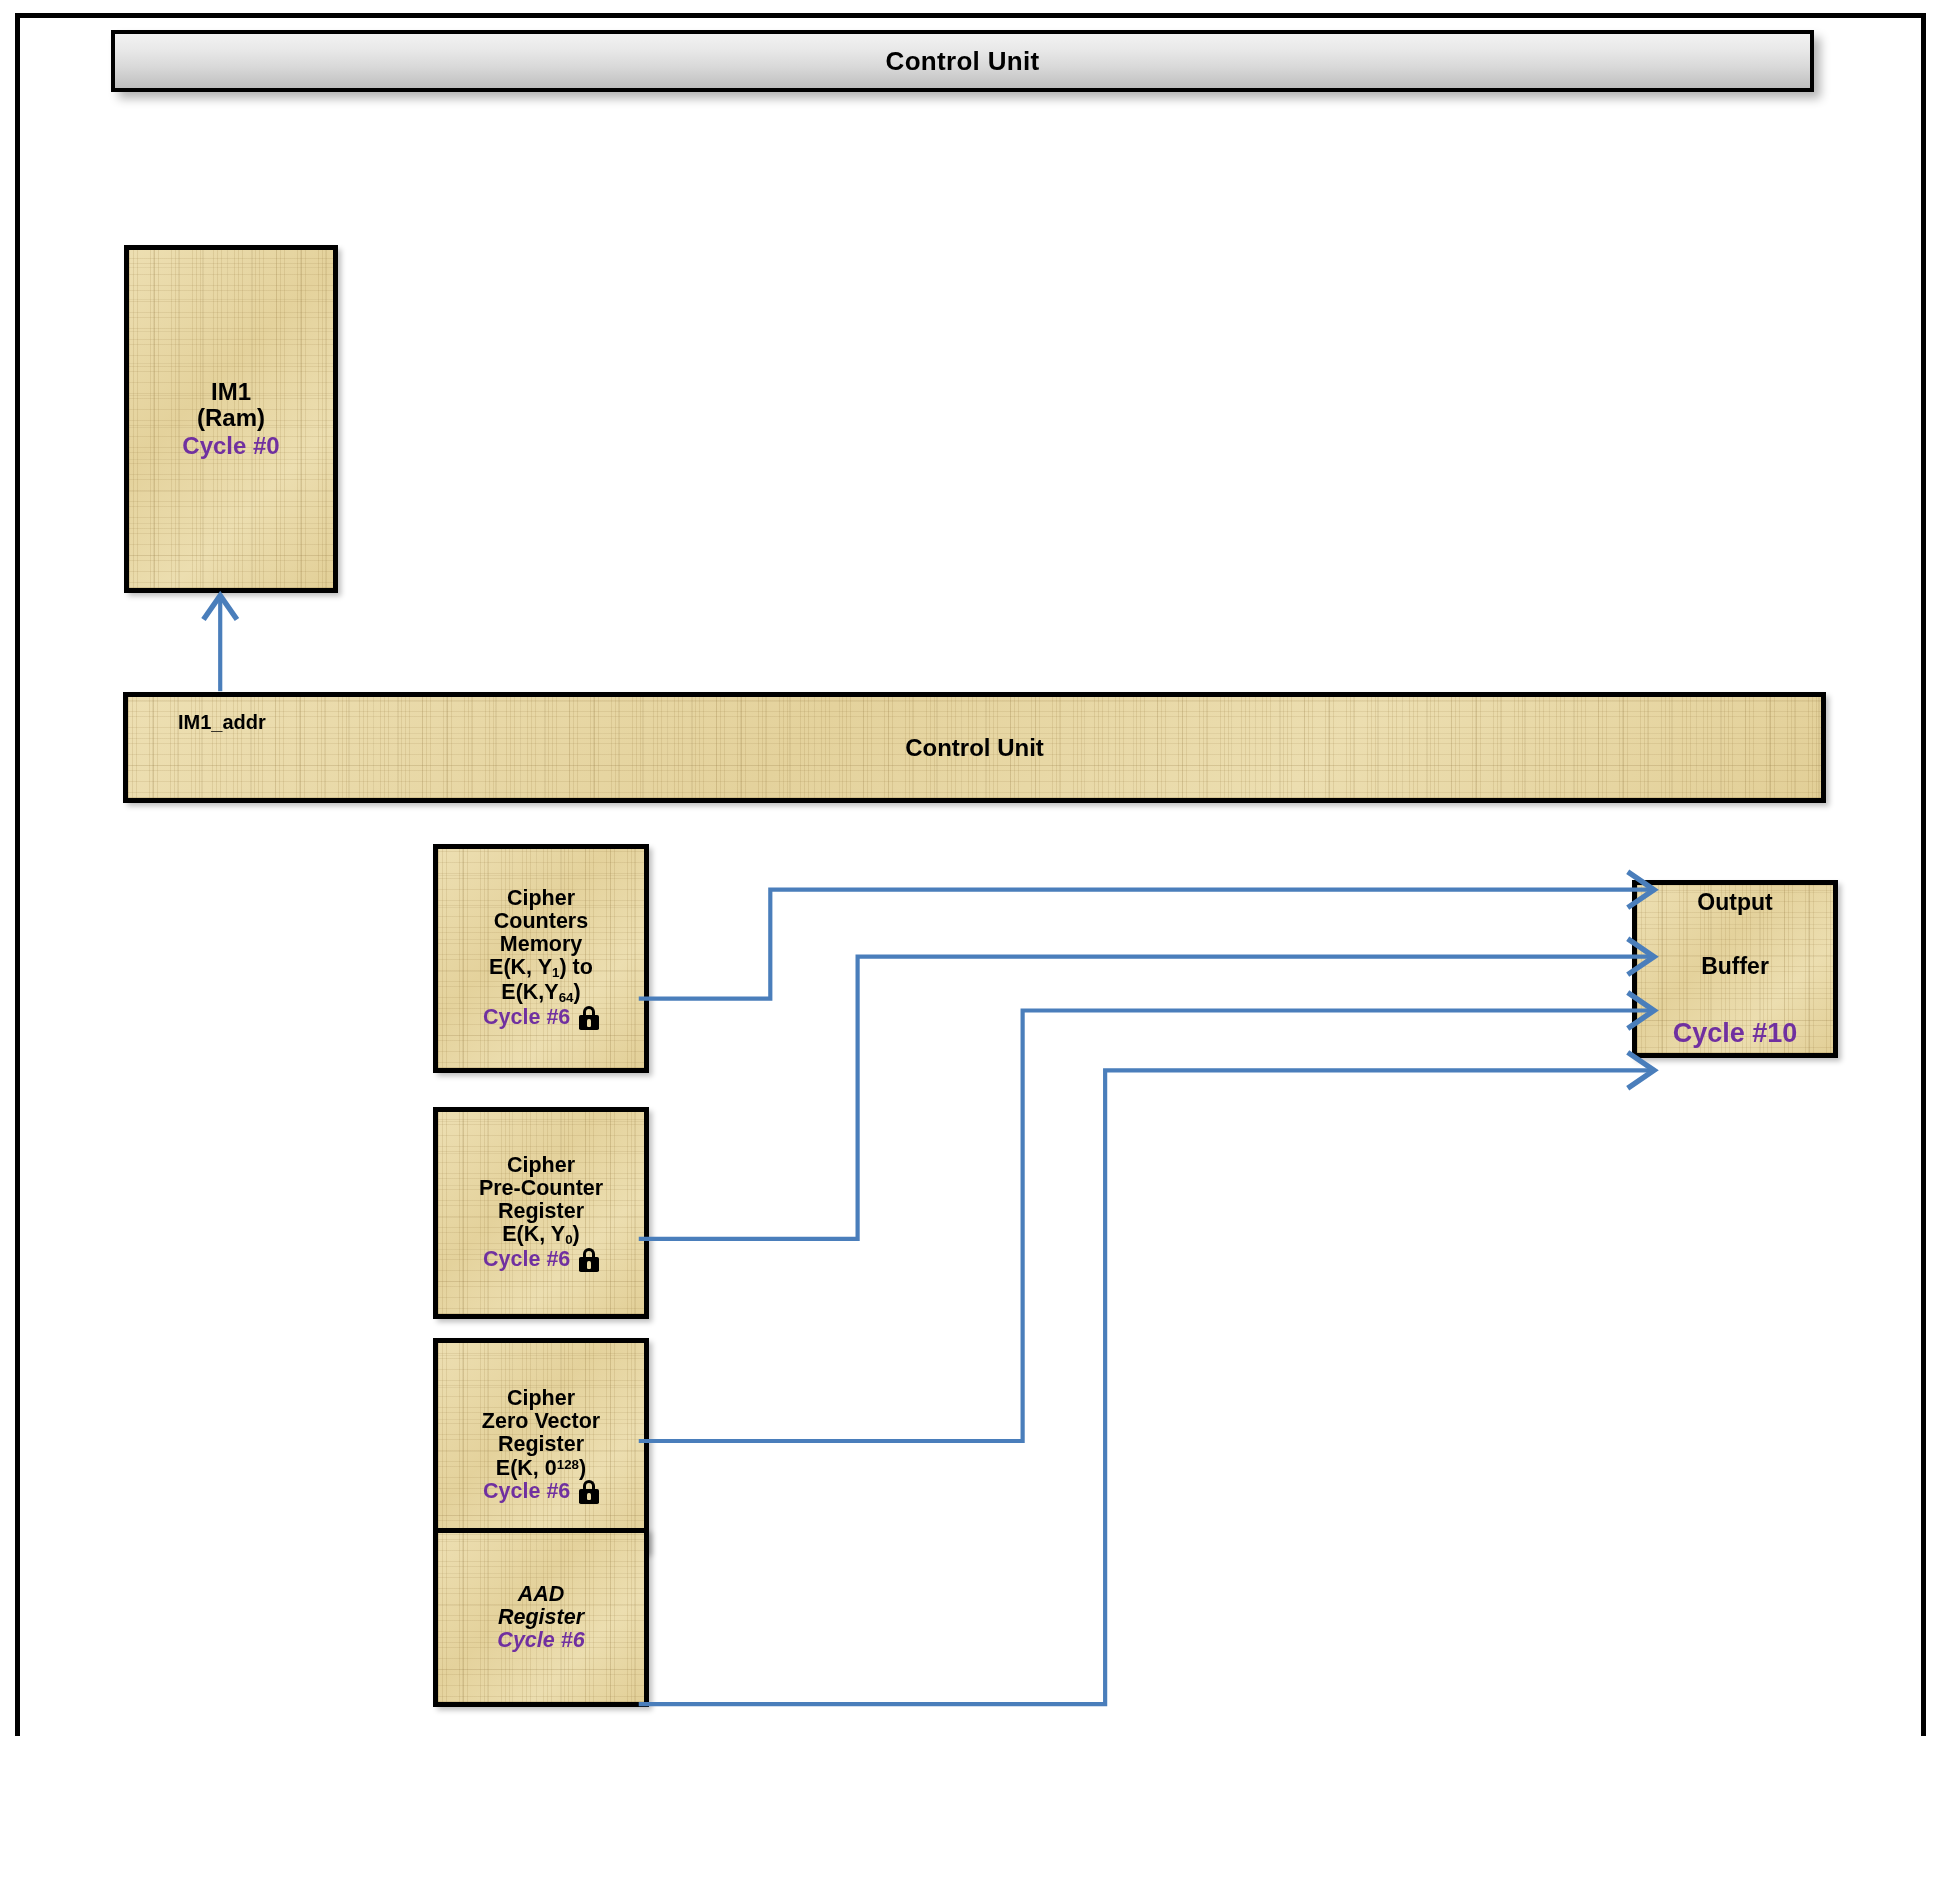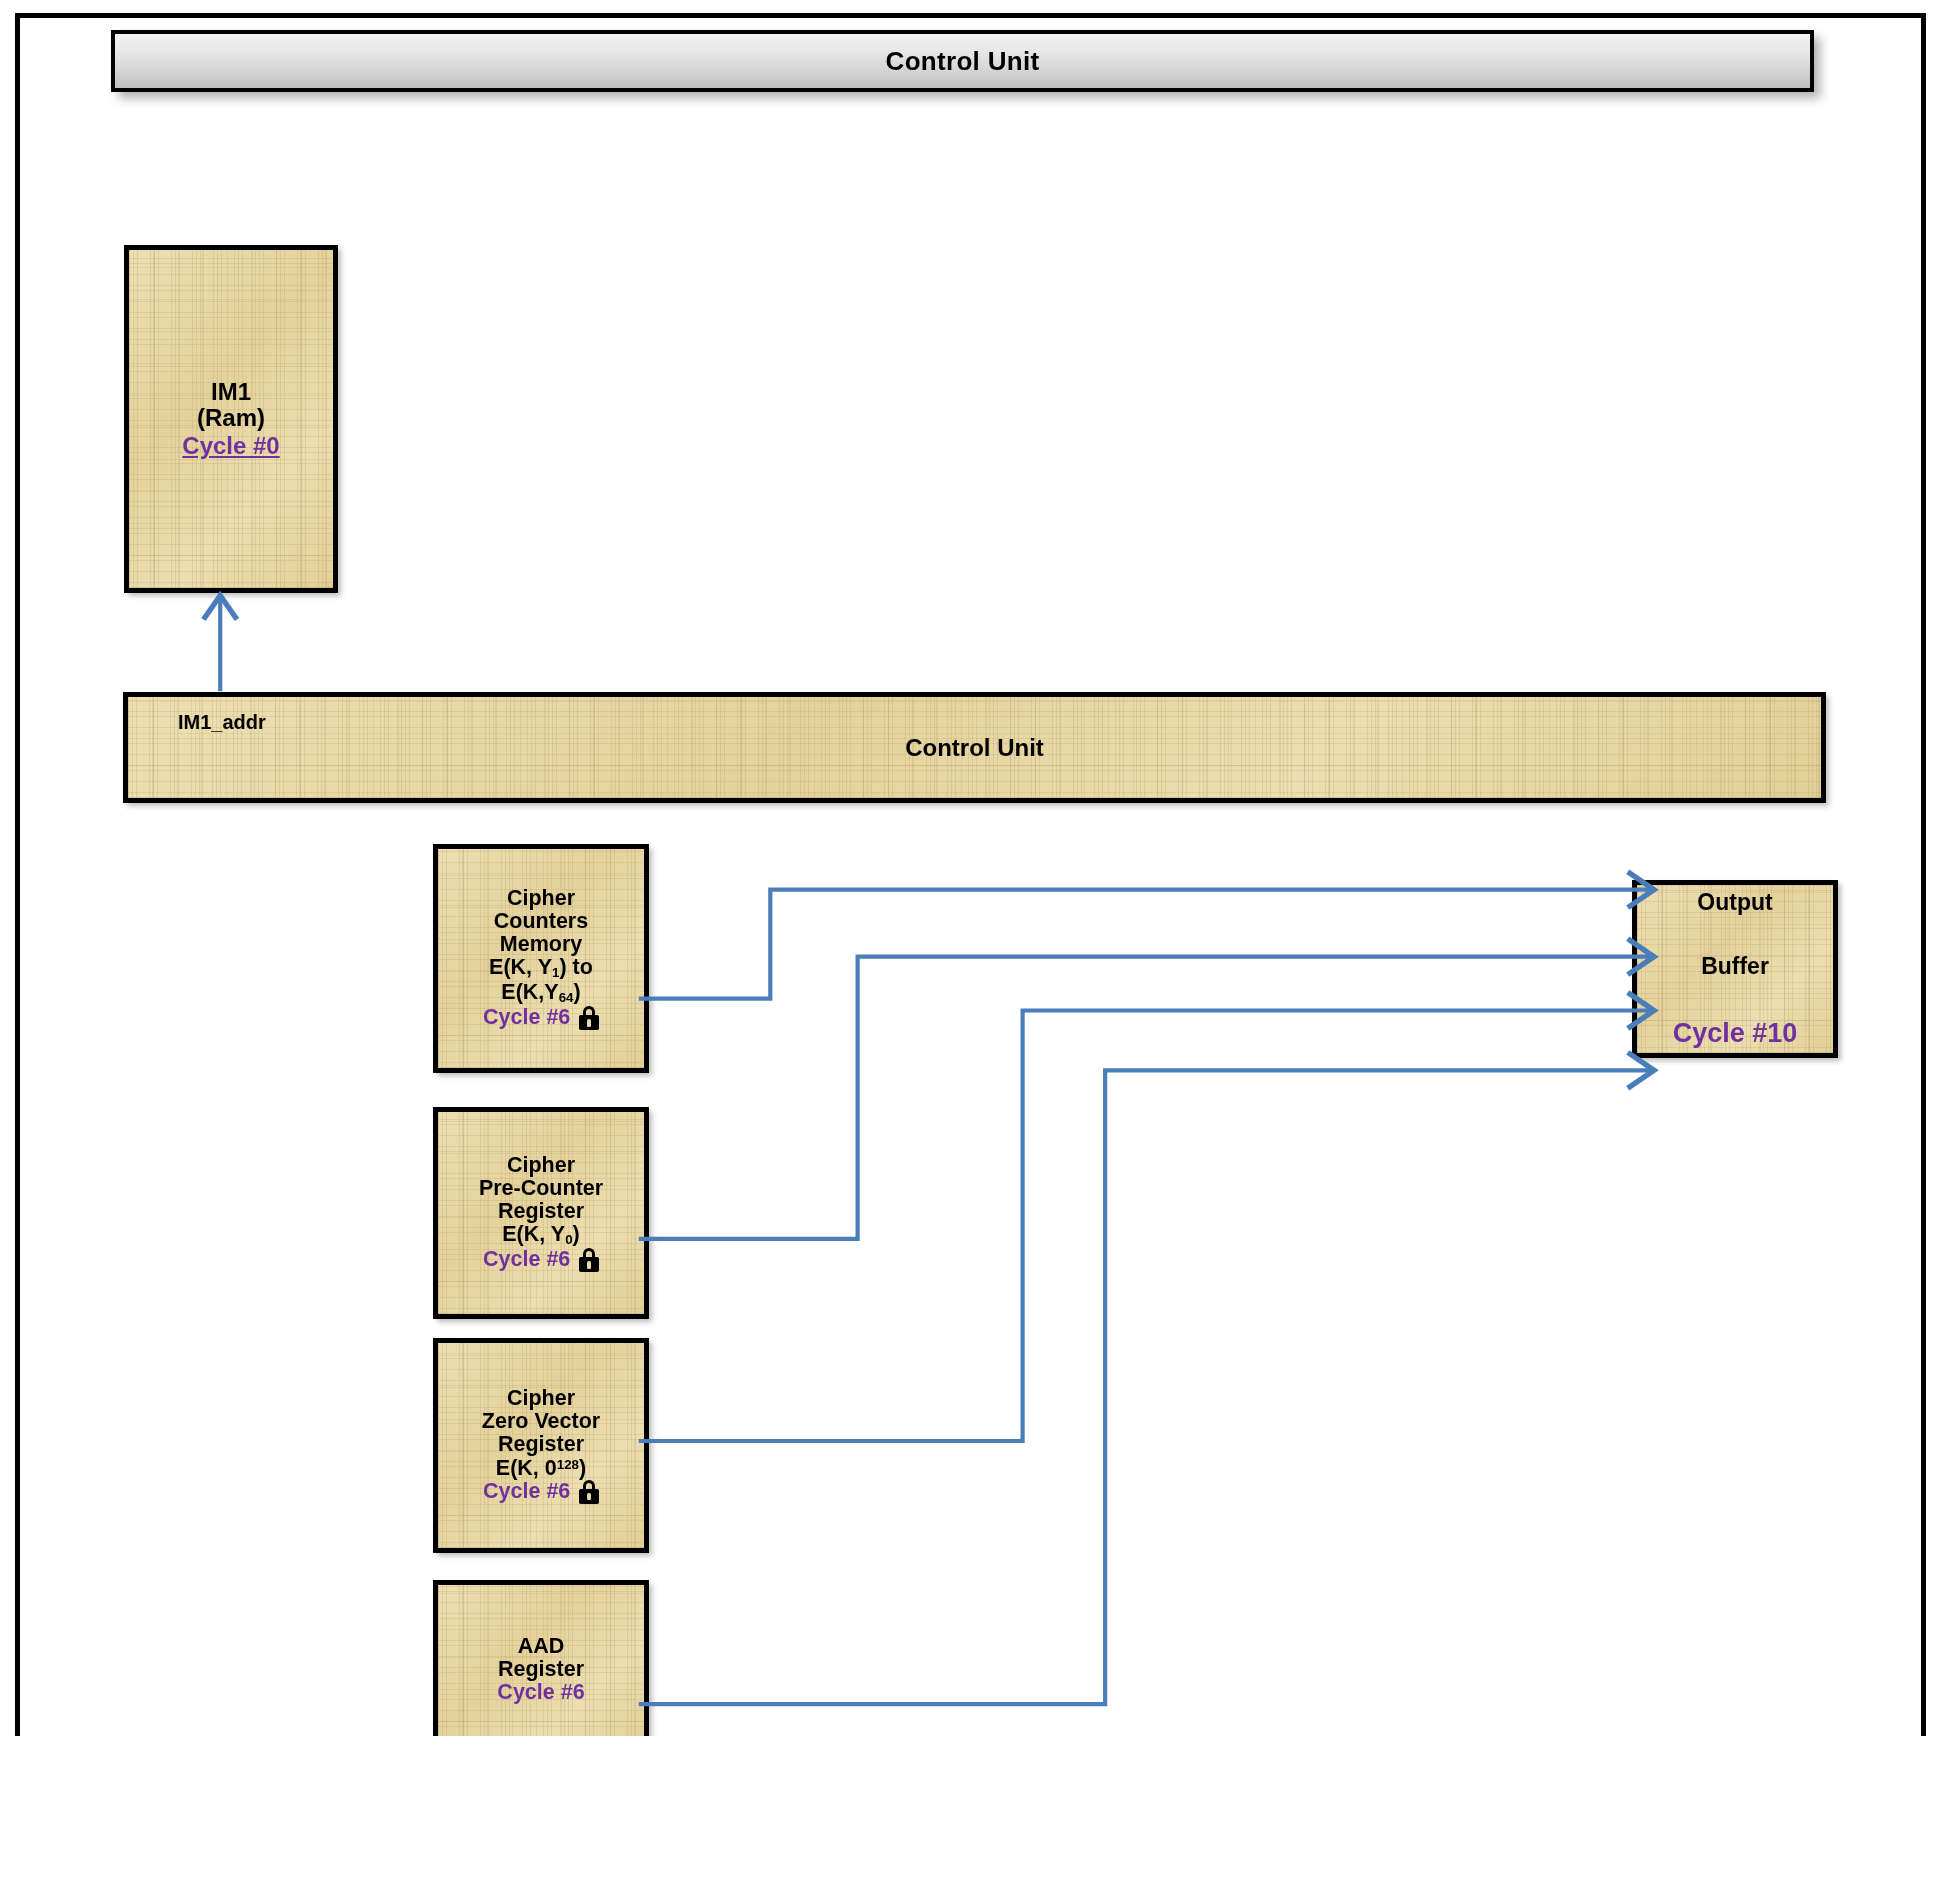--- a/index.html
+++ b/index.html
@@ -82,21 +82,21 @@
   .cyc{color:#7030a0;font-weight:bold;}
   sub{font-size:0.62em;vertical-align:-0.26em;}
   sup{font-size:0.62em;vertical-align:0.44em;}
 
   
   #im1{
     left:112px; top:245px;
     width:214px; height:348px;
     font-size:24px;
   }
-  #im1 .cyc{font-size:24px;margin-top:2.4px;text-decoration:underline;}
+  #im1 .cyc{font-size:24px;margin-top:2.4px;}
 
   
   #cu-bar{
     position:absolute;
     left:111px; top:692px;
     width:1703px; height:111px;padding-left:44px;
   }
   #cu-bar .bar-title{
     position:absolute;
     left:0; right:0; top:37px;
@@ -123,23 +123,24 @@
     left:421px; top:1107px;
     width:216px; height:212px;
     font-size:21.5px;
   }
   #cipher-zerovec{
     left:421px; top:1338px;
     width:216px; height:215px;
     font-size:21.5px;
   }
   #aad-reg{
-    left:421px; top:1580px;
+    left:421px; top:1528px;
     width:216px; height:179px;
     font-size:21.5px;
+    font-style:italic;
   }
   .blk .cyc{font-size:21.5px;}
 
   .lockrow{
     display:flex;
     align-items:center;
     justify-content:center;
     gap:4.8px;
   }
   .lock-icon{

